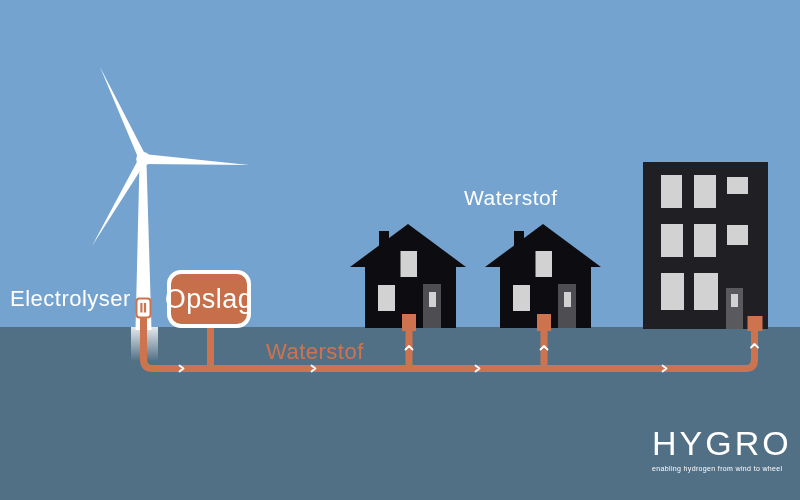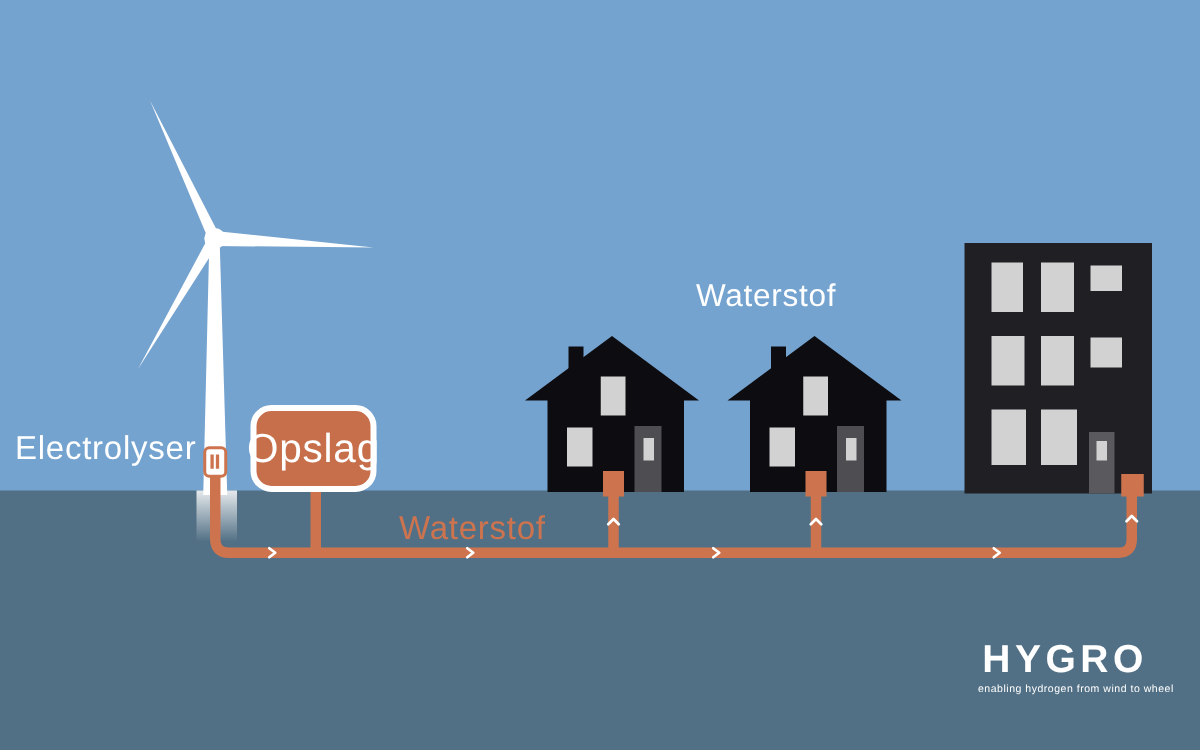--- a/index.html
+++ b/index.html
@@ -13,21 +13,21 @@
   .scene{position:absolute;left:0;top:0;width:800px;height:500px}
   .label{position:absolute;color:var(--text-light);letter-spacing:.5px;white-space:nowrap}
   .label-electrolyser{left:10px;top:286px;font-size:22px}
   .label-waterstof{left:266px;top:339px;font-size:22px;color:var(--pipe)}
   .label-woningen{left:464px;top:186px;font-size:21px}
   .storage-box{position:absolute;left:167px;top:270px;width:84px;height:58px;
     background:var(--storage-fill);border:4px solid #fff;border-radius:14px;
     display:flex;align-items:center;justify-content:center}
   .storage-box span{color:#fff;font-size:27px;letter-spacing:.5px}
   .logo{position:absolute;left:652px;top:426px;width:116px;text-align:center;color:#fff}
-  .logo-brand{font-size:26px;font-weight:bold;letter-spacing:3px;line-height:1.05}
+  .logo-brand{font-size:34px;font-weight:normal;letter-spacing:3px;line-height:1.05}
   .logo-tagline{font-size:7px;letter-spacing:.35px;margin-top:3px;white-space:nowrap}
 </style>
 </head>
 <body>
 
 <div class="canvas">
 
   <svg class="scene" viewBox="0 0 800 500">
     <defs>
       <linearGradient id="towerFade" x1="0" y1="0" x2="0" y2="1">

